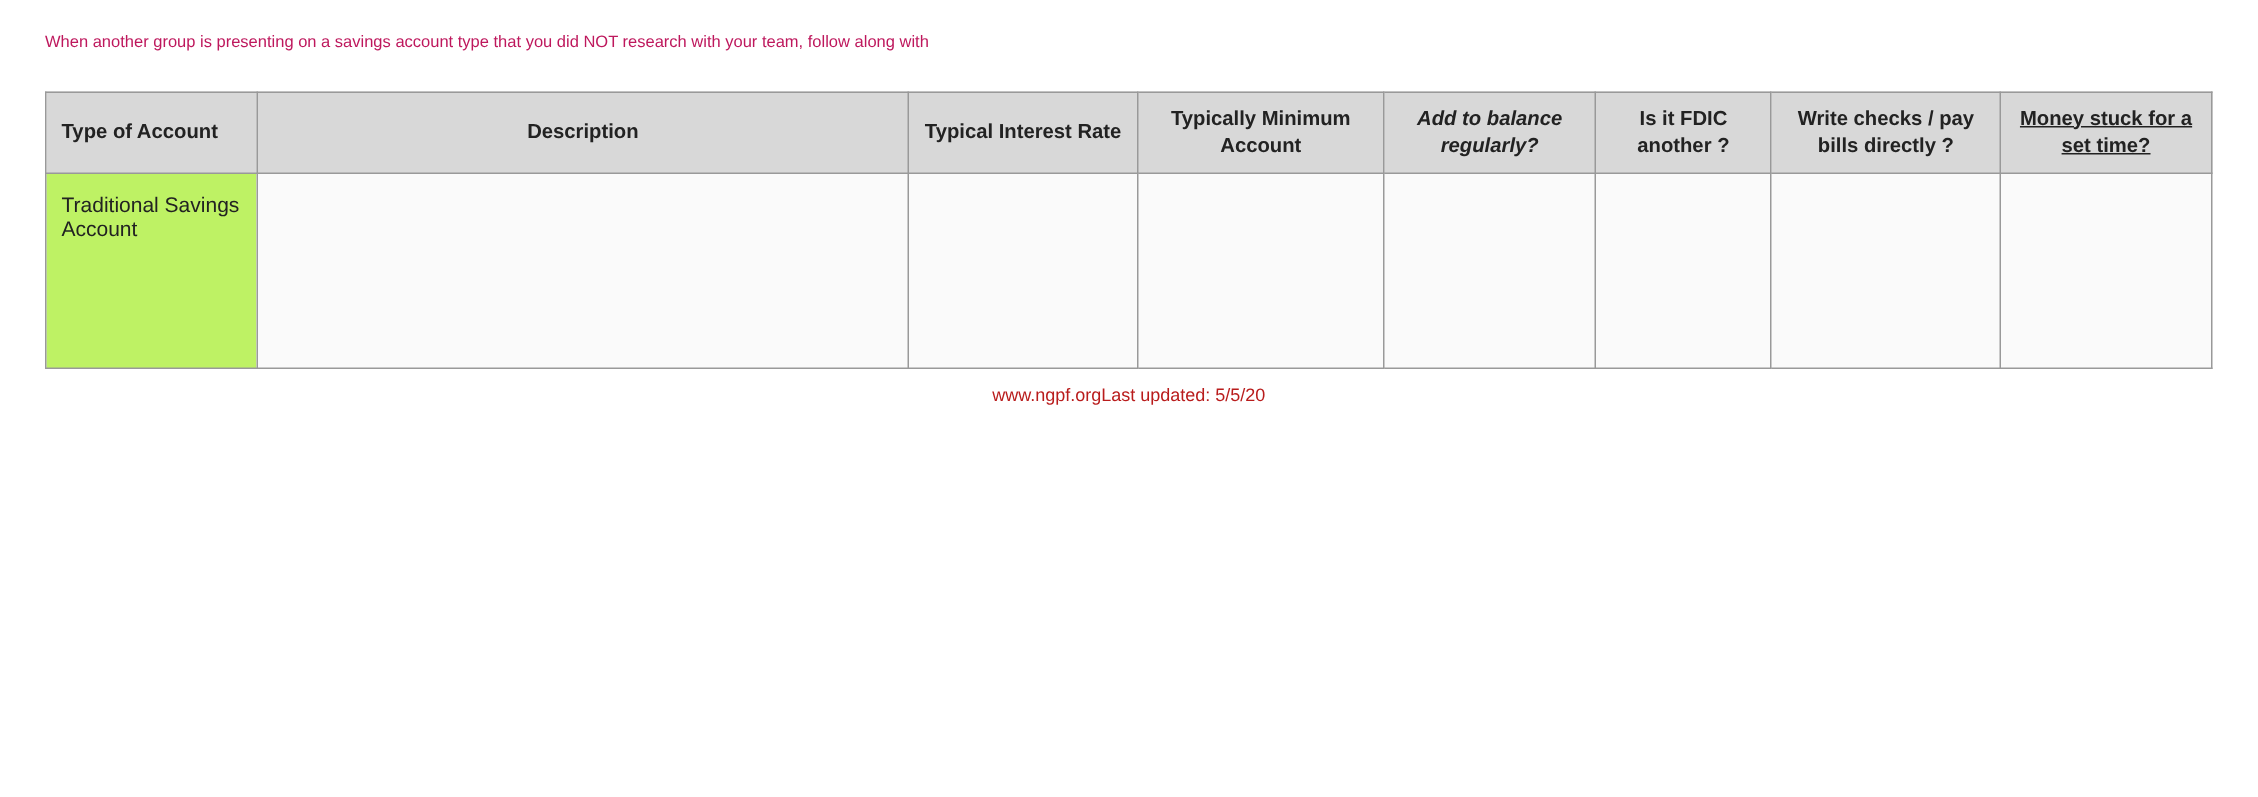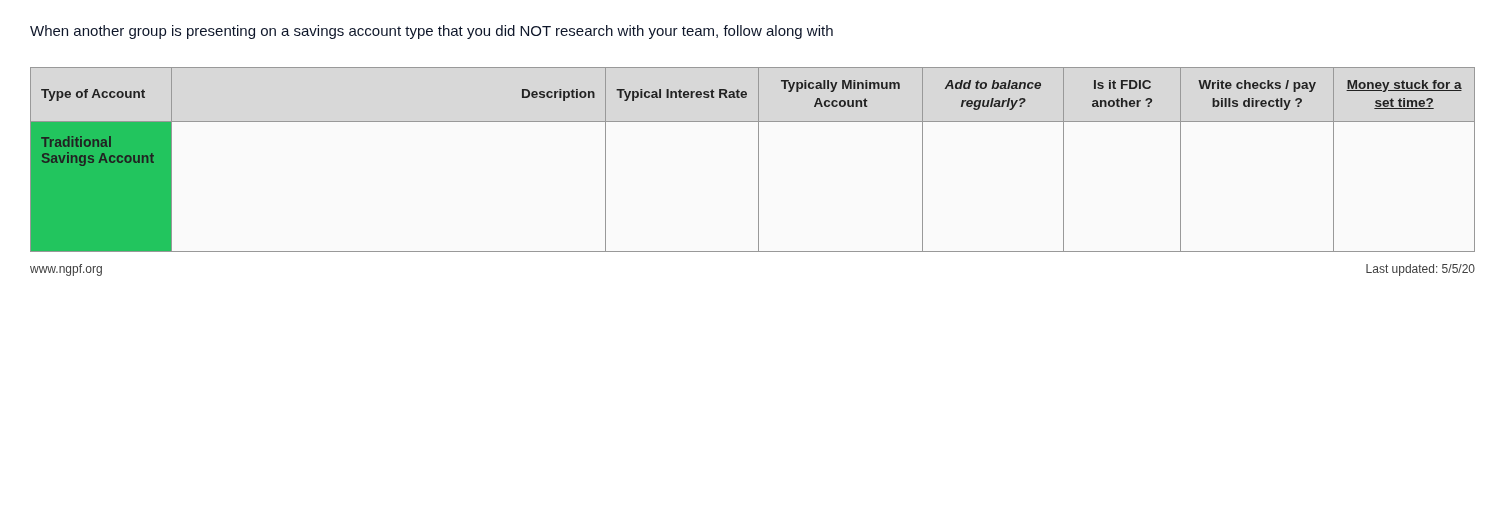--- a/index.html
+++ b/index.html
@@ -12,24 +12,24 @@
       background: #ffffff;
       font-family: Arial, sans-serif;
       font-size: 14px;
       color: #222;
       padding: 20px 30px;
       width: 1505px;
       min-height: 531px;
     }
 
     .intro-text {
-      font-size: 15px;
+      font-size: 11px;
       line-height: 1.5;
       margin-bottom: 24px;
-      color: #0f172a;
+      color: #be185d;
     }
 
     .table-container {
       width: 100%;
       margin-top: 10px;
     }
 
     table {
       width: 100%;
       border-collapse: collapse;
@@ -49,21 +49,21 @@
       font-size: 13.5px;
       line-height: 1.4;
     }
 
     th.type-col {
       text-align: left;
       width: 120px;
     }
 
     th.desc-col {
-      text-align: right;
+      text-align: center;
       width: 370px;
     }
 
     th.interest-col {
       width: 130px;
     }
 
     th.minbal-col {
       width: 140px;
     }
@@ -83,35 +83,35 @@
 
     th.money-col {
       width: 120px;
       text-decoration: underline;
     }
 
     td.type-cell {
       text-align: left;
       vertical-align: top;
       padding-top: 12px;
-      font-weight: bold;
-      background-color: #22c55e;
+      font-weight: normal;
+      background-color: #bef264;
     }
 
     td.empty-cell {
       background-color: #fafafa;
       height: 130px;
     }
 
     .footer-row {
       display: flex;
-      justify-content: space-between;
+      justify-content: center;
       margin-top: 10px;
       font-size: 12px;
-      color: #404040;
+      color: #b91c1c;
     }
   </style>
 </head>
 <body>
 
 <p class="intro-text">
   <span>When another group is presenting on a savings account type that you did NOT research with your team, follow along with</span><br>
 </p>
 
 <div class="table-container">

